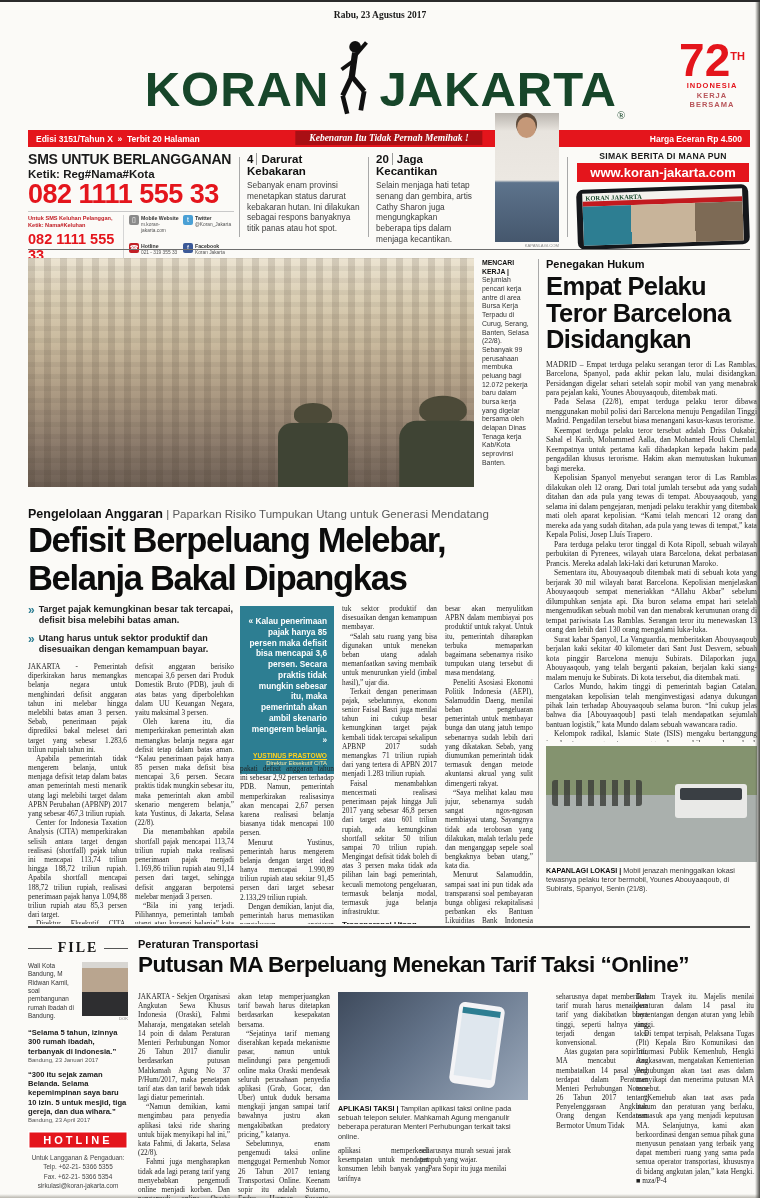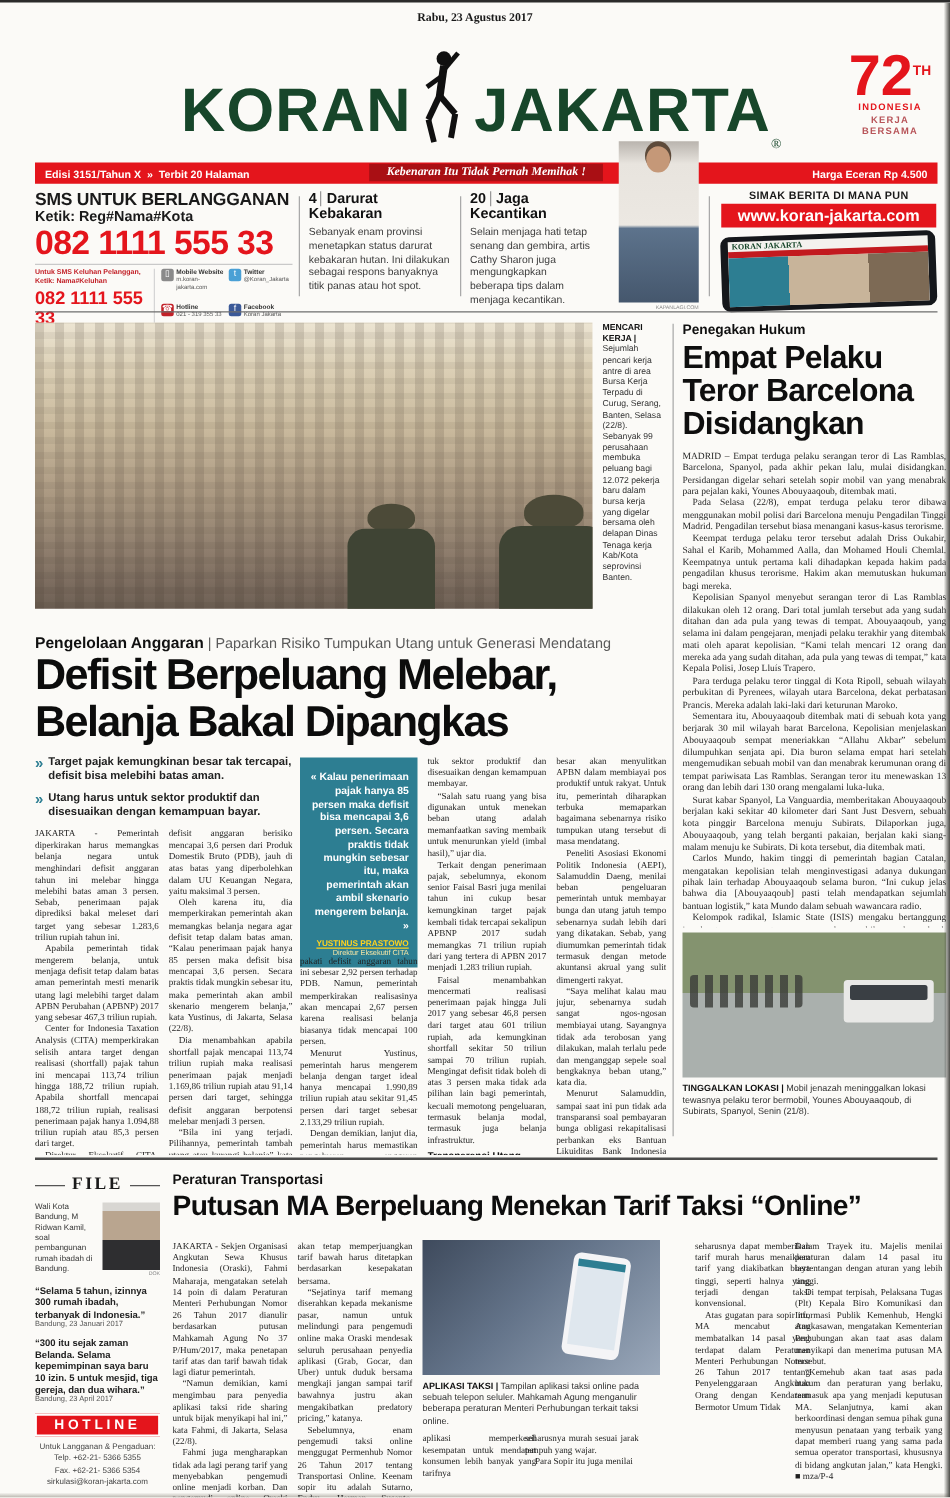--- a/index.html
+++ b/index.html
@@ -271,21 +271,21 @@
         <p>Kelompok radikal, Islamic State (ISIS) mengaku bertanggung jawab atas serangan teror menggunakan mobil van dan sebuah serangan terpisah yang mematikan di resor pinggir pantai Cambrils, wilayah selatan Barcelona. ■ Rtr/uci/AR-2</p>
       </div>
   </div>
   <div class="abs barcphoto" style="left:546px; top:744px; width:211px; height:116px;">
     <div class="crowd-dots"></div>
     <div class="van">
         <div class="win"></div>
       </div>
   </div>
   <div class="abs capbar" style="left:546px; top:864px; width:211px;">
-    <b>TINGGALKAN LOKASI |</b>
+    <b>KAPANLAGI LOKASI |</b>
     <span>Mobil jenazah meninggalkan lokasi tewasnya pelaku teror bermobil, Younes Abouyaaqoub, di Subirats, Spanyol, Senin (21/8).</span>
   </div>
 
   <div class="abs bkicker" style="left:28px; top:505px; width:505px;">
     <b>Pengelolaan Anggaran</b>
     <span>|</span>
     <span>Paparkan Risiko Tumpukan Utang untuk Generasi Mendatang</span>
   </div>
   <div class="abs bighead" style="left:28px; top:521px; width:500px;">Defisit Berpeluang Melebar,</div>
   <div class="abs bighead" style="left:28px; top:559px; width:500px;">Belanja Bakal Dipangkas</div>

